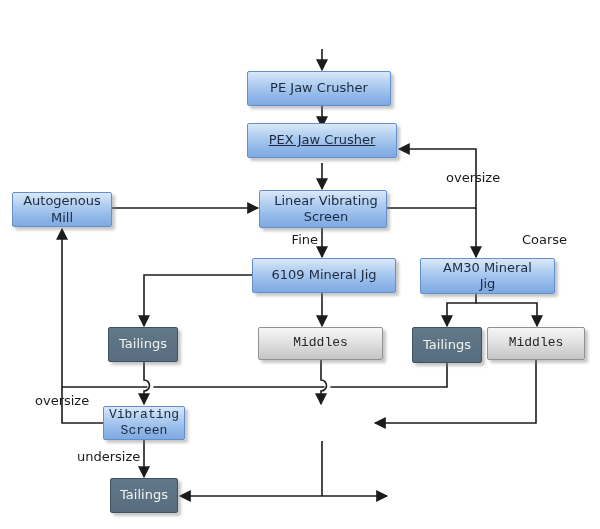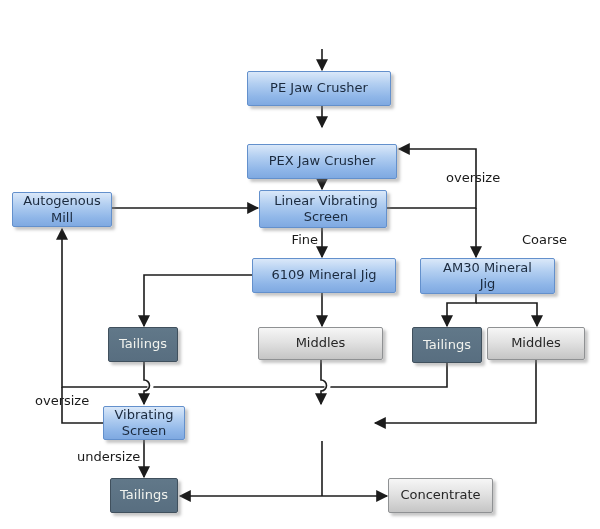--- a/index.html
+++ b/index.html
@@ -17,39 +17,39 @@
   .node.blue{
     background:linear-gradient(180deg,#dae8f9 0%,#b3cff1 35%,#8fb6e8 75%,#7fa9e1 100%);
     border:1px solid #6390cc;color:#1b2a3e;
   }
   .node.dark{
     background:linear-gradient(180deg,#617889 0%,#586e80 100%);
     border:1px solid #40505d;color:#f1f3ee;
   }
   .node.gray{
     background:linear-gradient(180deg,#f6f6f6 0%,#e2e2e2 45%,#c5c5c5 100%);
-    border:1px solid #8f9193;color:#262626;
+    border:1px solid #8f9193;color:#262626;font-family:Liberation Mono, monospace;
   }
   .node.bold{font-weight:bold;letter-spacing:0.5px;}
   .edge-label{
     position:absolute;z-index:3;font-size:13px;color:#1a1a1a;white-space:nowrap;
   }
   
   #n-rom{left:272px;top:13px;width:99px;height:36px;}
   #n-pe{left:247px;top:71px;width:144px;height:35px;}
-  #n-pex{left:247px;top:144px;width:150px;height:35px;}
+  #n-pex{left:247px;top:123px;width:150px;height:35px;text-decoration:underline;}
   #n-lvs{left:259px;top:190px;width:128px;height:38px;padding-left:6px;}
   #n-automill{left:12px;top:192px;width:100px;height:35px;}
   #n-jig6109{left:252px;top:258px;width:144px;height:35px;}
   #n-am30{left:420px;top:258px;width:135px;height:36px;}
   #n-tail1{left:108px;top:327px;width:70px;height:35px;}
   #n-mid1{left:258px;top:327px;width:125px;height:33px;}
   #n-tail2{left:412px;top:327px;width:70px;height:36px;}
   #n-mid2{left:487px;top:327px;width:98px;height:33px;}
-  #n-vs{left:103px;top:406px;width:82px;height:34px;}
+  #n-vs{left:103px;top:406px;width:82px;height:34px;font-family:Liberation Mono, monospace;}
   #n-dgb{left:270px;top:406px;width:103px;height:35px;}
   #n-tail3{left:110px;top:478px;width:68px;height:35px;}
   #n-conc{left:388px;top:478px;width:105px;height:35px;}
   
   #l-oversize-r{left:446px;top:170px;}
   #l-coarse{left:482px;top:232px;margin-left:40px;}
   #l-fine{left:318px;top:232px;transform:translateX(-100%);}
   #l-oversize-l{left:35px;top:393px;}
   #l-undersize{left:77px;top:449px;}
 </style>
@@ -100,21 +100,20 @@
   <div id="n-jig6109" class="node blue">6109 Mineral Jig</div>
   <div id="n-am30" class="node blue">AM30 Mineral
 Jig</div>
   <div id="n-tail1" class="node dark">Tailings</div>
   <div id="n-mid1" class="node gray">Middles</div>
   <div id="n-tail2" class="node dark">Tailings</div>
   <div id="n-mid2" class="node gray">Middles</div>
   <div id="n-vs" class="node blue">Vibrating
 Screen</div>
   <div id="n-tail3" class="node dark">Tailings</div>
-  <div id="n-conc" class="node gray">Concentrate</div>
 
   <div id="l-oversize-r" class="edge-label">oversize</div>
   <div id="l-coarse" class="edge-label">Coarse</div>
   <div id="l-fine" class="edge-label">Fine</div>
   <div id="l-oversize-l" class="edge-label">oversize</div>
   <div id="l-undersize" class="edge-label">undersize</div>
 
 </div>
 
 </body></html>

